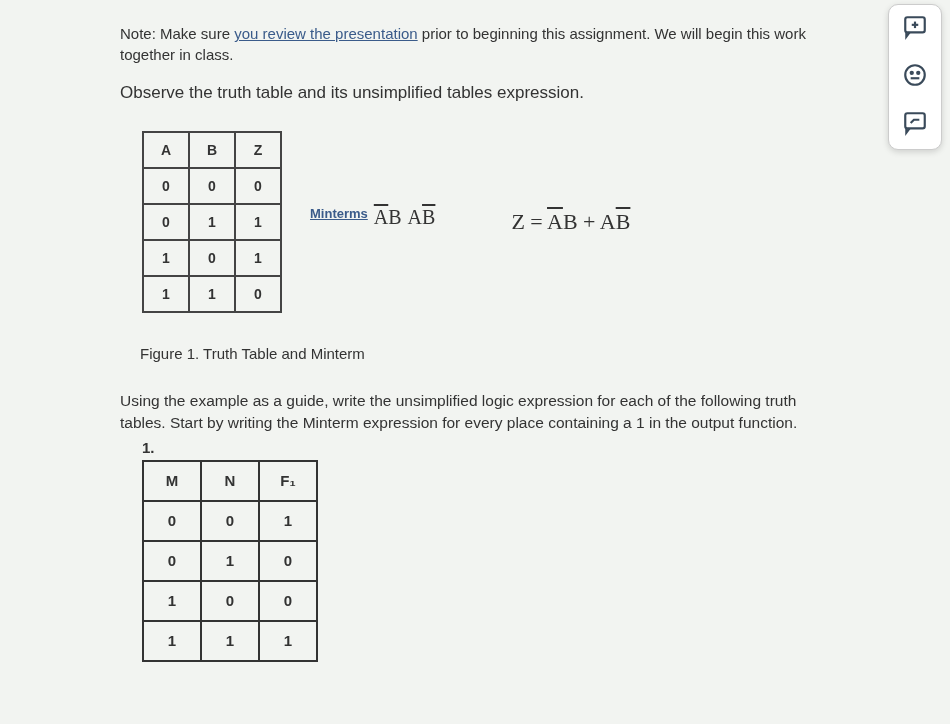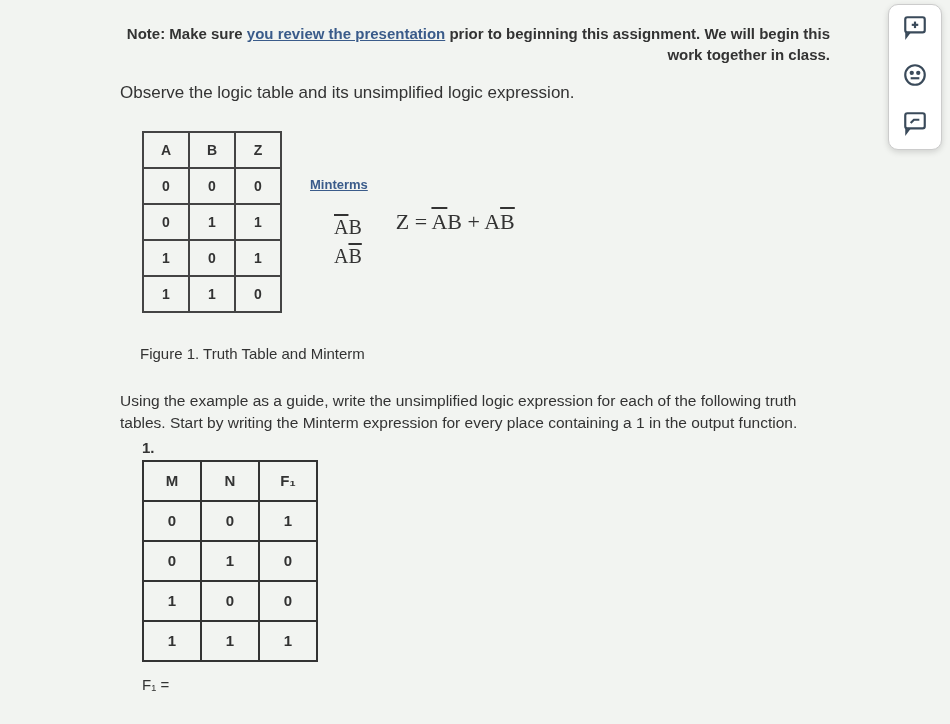--- a/index.html
+++ b/index.html
@@ -15,23 +15,22 @@
   }
   .page {
     padding: 8px 60px 0 120px;
     box-sizing: border-box;
     width: 890px;
   }
   .note {
     font-size: 15px;
     line-height: 1.4;
     margin-bottom: 18px;
-    font-weight: 700;
-    color: #333;
-    text-align: right;
+    font-weight: 400;
+    color: #333;
   }
   .link {
     color: #3a5b8a;
     text-decoration: underline;
     cursor: pointer;
   }
   .obs {
     font-size: 17px;
     margin-bottom: 28px;
     color: #333;
@@ -50,42 +49,42 @@
   }
   table.truth th, table.truth td {
     border: 2px solid #444;
     width: 42px;
     height: 32px;
     font-weight: 600;
     color: #333;
   }
   .minterms-col {
     display: flex;
-    flex-direction: column;
+    flex-direction: row;
     gap: 6px;
     font-size: 14px;
   }
   .minterms-title {
     text-decoration: underline;
     font-size: 13px;
     margin-bottom: 18px;
     color: #3a5b8a;
     font-weight: 600;
   }
   .math {
     font-family: "Times New Roman", serif;
     font-size: 20px;
-    margin-left: 24px;
   }
   .overline {
     text-decoration: overline;
   }
   .z-expr {
     font-family: "Times New Roman", serif;
     font-size: 22px;
+    margin-left: 48px;
   }
   .fig-caption {
     font-size: 15px;
     margin-left: 20px;
     margin-bottom: 28px;
     color: #333;
   }
   .instr {
     font-size: 15.5px;
     line-height: 1.45;
@@ -150,21 +149,21 @@
 </style>
 </head>
 <body>
 
 <div class="page">
 
   <p class="note">
     <span>Note: Make sure </span><a class="link">you review the presentation</a><span> prior to beginning this assignment. We will begin this work together in class.</span>
   </p>
 
-  <p class="obs">Observe the logic table and its unsimplified logic expression.</p>
+  <p class="obs">Observe the truth table and its unsimplified tables expression.</p>
 
   <div class="tt-section">
     <table class="truth">
       <tbody>
           <tr>
         <th>A</th>
         <th>B</th>
         <th>Z</th>
       </tr>
       <tr>
@@ -235,21 +234,20 @@
       </tr>
       <tr>
         <td>1</td>
         <td>1</td>
         <td>1</td>
       </tr>
     </tbody>
       </table>
   </div>
 
-  <div class="f-expr">F₁ =</div>
 </div>
 
 <div class="rtoolbar">
   <div class="ticon">
     <span>
       <svg viewBox="0 0 24 24" fill="none" stroke="currentColor" stroke-width="2">
         <rect x="3" y="3" width="18" height="14" rx="2"></rect>
         <path d="M7 17l-3 4v-4"></path>
         <line x1="12" y1="7" x2="12" y2="13"></line>
         <line x1="9" y1="10" x2="15" y2="10"></line>

